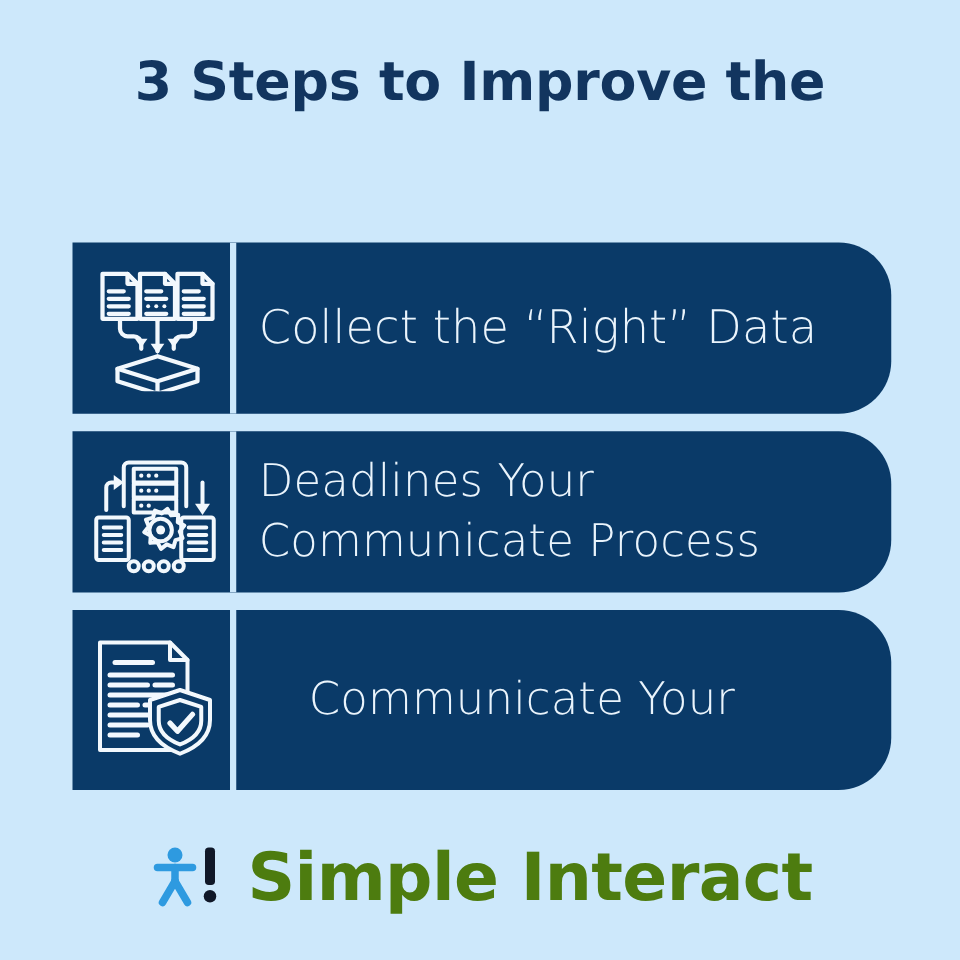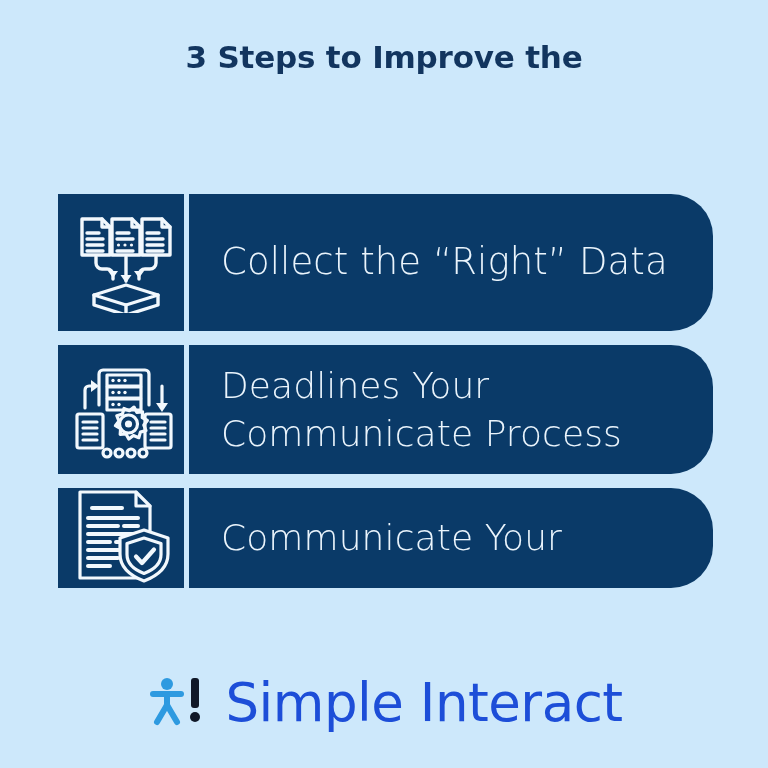--- a/index.html
+++ b/index.html
@@ -27,21 +27,21 @@
     top: 34px;
     left: 0;
     width: 768px;
     text-align: center;
   }
   .title-line {
     display: block;
     color: #12355f;
     font-family: "DejaVu Sans", sans-serif;
     font-weight: 700;
-    font-size: 31px;
+    font-size: 43px;
     line-height: 1.52;
     letter-spacing: -0.2px;
     white-space: nowrap;
   }
 
   
   .steps {
     position: absolute;
     top: 194px;
     left: 58px;
@@ -51,21 +51,21 @@
     position: relative;
     display: flex;
     align-items: stretch;
     background: #0a3a68;
     border-radius: 0 42px 42px 0;
     margin-bottom: 14px;
     overflow: hidden;
   }
   .step-row.r1 { height: 137px; }
   .step-row.r2 { height: 129px; }
-  .step-row.r3 { height: 100px; }
+  .step-row.r3 { height: 144px; gap: 40px; }
 
   .icon-cell {
     position: relative;
     flex: 0 0 131px;
     width: 131px;
     display: flex;
     align-items: center;
     justify-content: center;
   }
   .icon-cell::after {
@@ -79,21 +79,21 @@
   }
   .icon-cell svg {
     display: block;
   }
 
   .text-cell {
     flex: 1 1 auto;
     display: flex;
     flex-direction: column;
     justify-content: center;
-    padding-left: 32px;
+    padding-left: 18px;
     padding-right: 24px;
   }
   .step-text {
     color: #eaf4fc;
     font-family: "DejaVu Sans", sans-serif;
     font-weight: 300;
     font-size: 37px;
     line-height: 1.32;
     letter-spacing: 0.1px;
     white-space: nowrap;
@@ -113,23 +113,23 @@
     justify-content: center;
     gap: 0px;
   }
   .logo-mark {
     display: flex;
     align-items: center;
     margin-right: 12px;
   }
   .logo-mark svg { display: block; }
   .logo-text {
-    color: #1d4ed8;
+    color: #4d7c0f;
     font-family: "DejaVu Sans", sans-serif;
-    font-weight: 400;
+    font-weight: 700;
     font-size: 53px;
     line-height: 1;
     letter-spacing: -0.5px;
     white-space: nowrap;
   }
 </style>
 </head>
 <body>
 
 <div class="poster">

